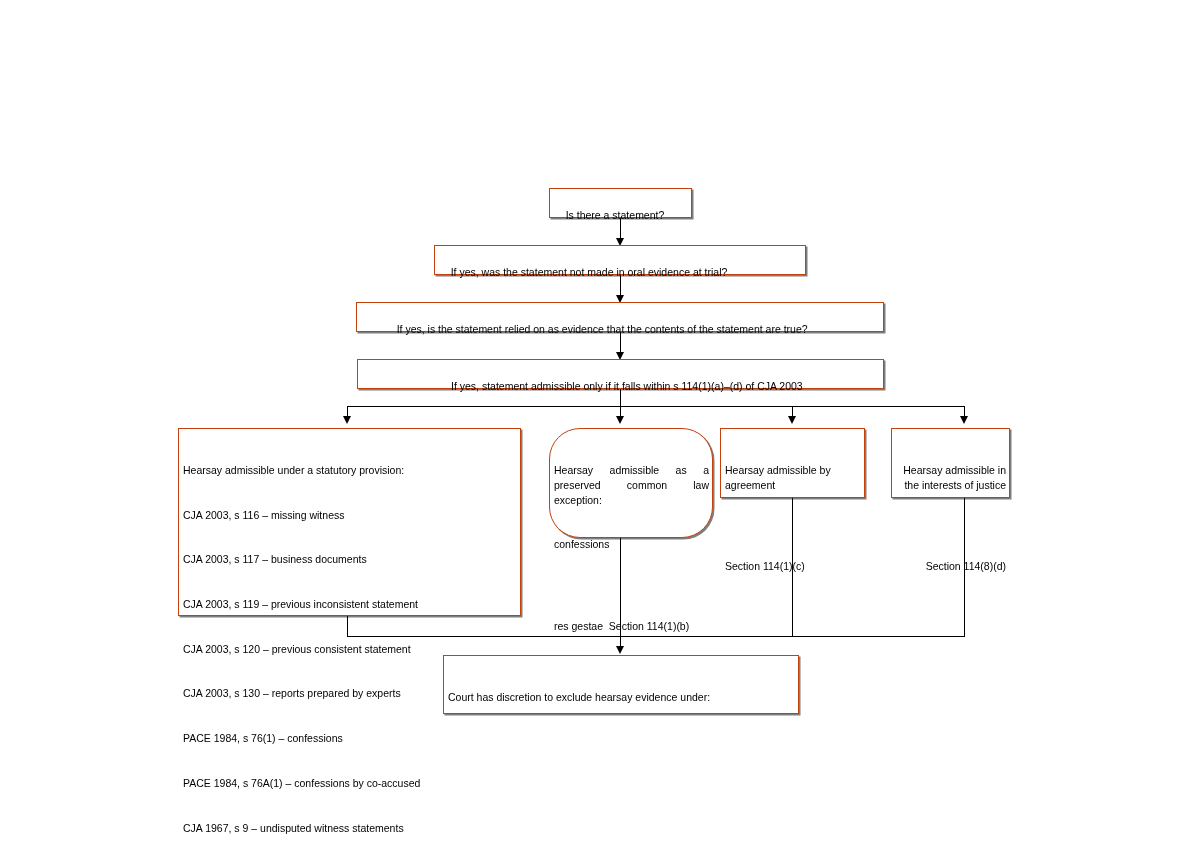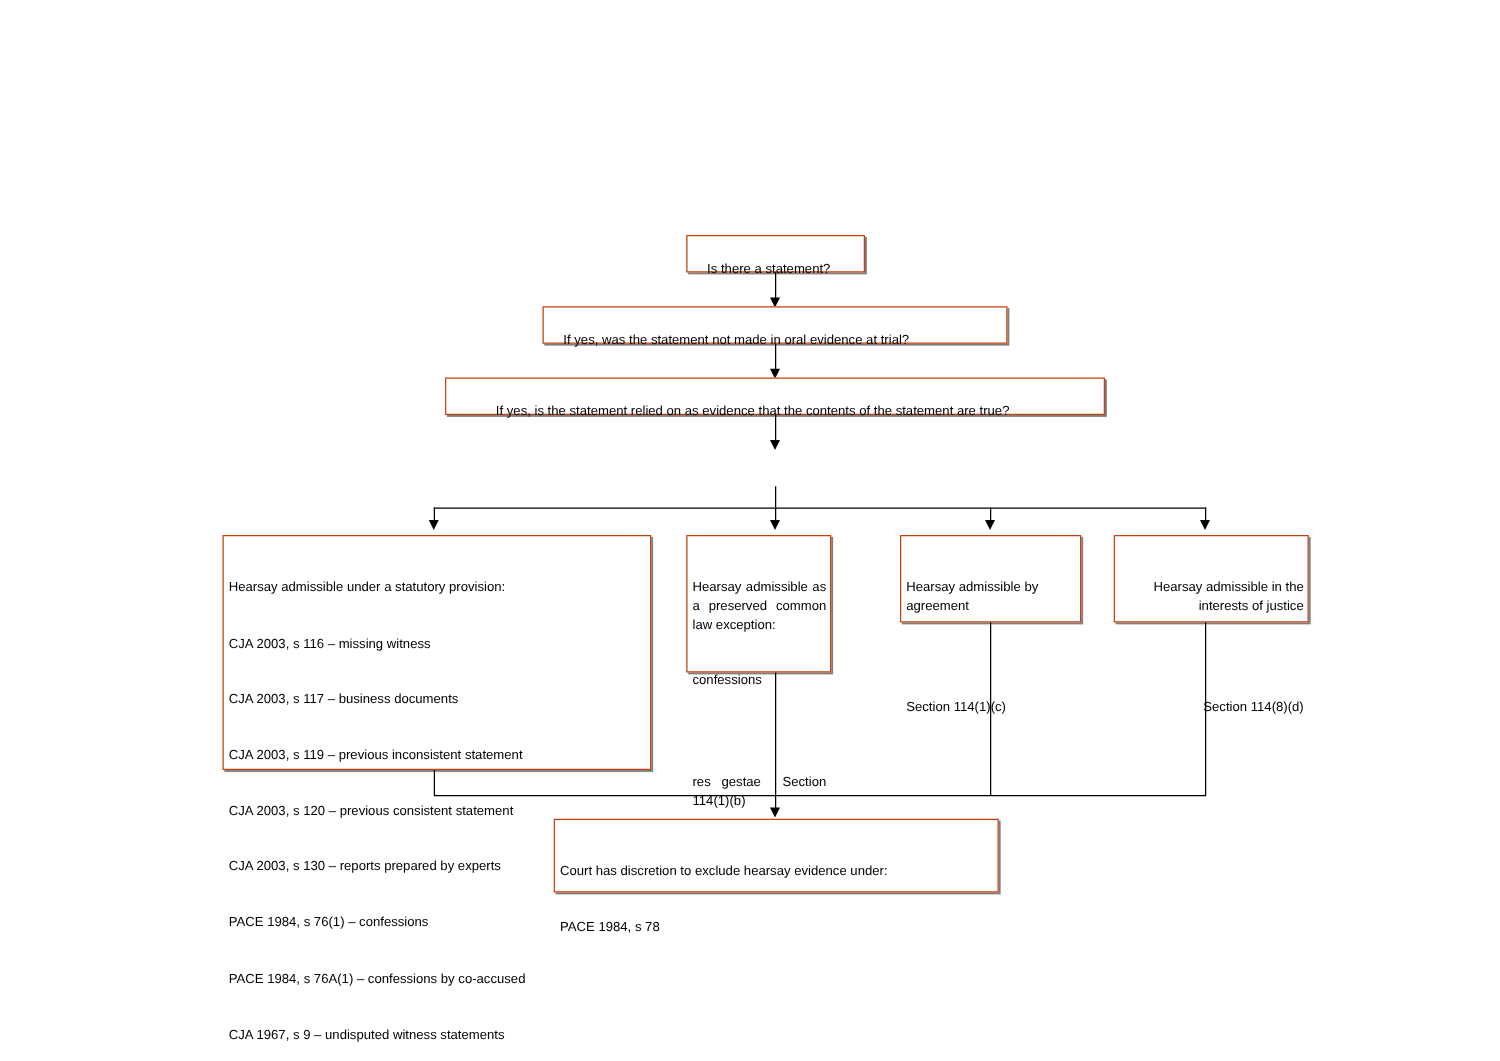--- a/index.html
+++ b/index.html
@@ -70,20 +70,23 @@
   <div class="vline" style="left:620px; top:275px; height:24px;"></div>
   <div class="arrow" style="left:616px; top:295px;"></div>
 
   <div class="node" style="left:356px; top:302px; width:528px; height:30px;padding-left:28px;">
     <span>If yes, is the statement relied on as evidence that the contents of the statement are true?</span>
   </div>
 
   <div class="vline" style="left:620px; top:332px; height:24px;"></div>
   <div class="arrow" style="left:616px; top:352px;"></div>
 
+  <div class="node centered" style="left:357px; top:359px; width:527px; height:30px;">
+    <span>If yes, statement admissible only if it falls within s 114(1)(a)–(d) of CJA 2003</span>
+  </div>
 
   <div class="vline" style="left:620px; top:389px; height:17px;"></div>
   <div class="hline" style="left:347px; top:406px; width:618px;"></div>
 
   <div class="vline" style="left:347px; top:406px; height:12px;"></div>
   <div class="arrow" style="left:343px; top:416px;"></div>
 
   <div class="vline" style="left:620px; top:406px; height:12px;"></div>
   <div class="arrow" style="left:616px; top:416px;"></div>
 
@@ -101,50 +104,49 @@
     <div>CJA 2003, s 120 – previous consistent statement</div>
     <div>CJA 2003, s 130 – reports prepared by experts</div>
     <div>PACE 1984, s 76(1) – confessions</div>
     <div>PACE 1984, s 76A(1) – confessions by co-accused</div>
     <div>CJA 1967, s 9 – undisputed witness statements</div>
     
     
     
   </div>
 
-  <div class="node justify" style="left:549px; top:428px; width:116px; height:110px;">
+  <div class="node justify" style="left:549px; top:428px; width:164px; height:110px;border-radius:31px;">
     <div style="text-align:justify;">Hearsay admissible as a preserved common law exception:</div>
     <div>confessions</div>
     <div style="height:7px;"></div>
     <div style="text-align:justify;">res gestae  Section 114(1)(b)</div>
   </div>
 
   <div class="node" style="left:720px; top:428px; width:145px; height:70px;">
     <div>Hearsay admissible by agreement</div>
     <div style="height:7px;"></div>
     <div>Section 114(1)(c)</div>
   </div>
 
-  <div class="node right" style="left:891px; top:428px; width:156px; height:70px;">
+  <div class="node right" style="left:891px; top:428px; width:119px; height:70px;">
     <div>Hearsay admissible in the interests of justice</div>
     <div style="height:7px;"></div>
     <div>Section 114(8)(d)</div>
   </div>
 
   <div class="vline" style="left:347px; top:616px; height:20px;"></div>
 
   <div class="vline" style="left:620px; top:538px; height:98px;"></div>
 
   <div class="vline" style="left:792px; top:498px; height:138px;"></div>
 
   <div class="vline" style="left:964px; top:498px; height:138px;"></div>
 
   <div class="hline" style="left:347px; top:636px; width:618px;"></div>
 
   <div class="vline" style="left:620px; top:636px; height:12px;"></div>
   <div class="arrow" style="left:616px; top:646px;"></div>
 
   <div class="node" style="left:443px; top:655px; width:356px; height:59px;">
     <div>Court has discretion to exclude hearsay evidence under:</div>
-    <div>PACE 1984, s 78</div>
   </div>
 
 </div>
 
 </body></html>

